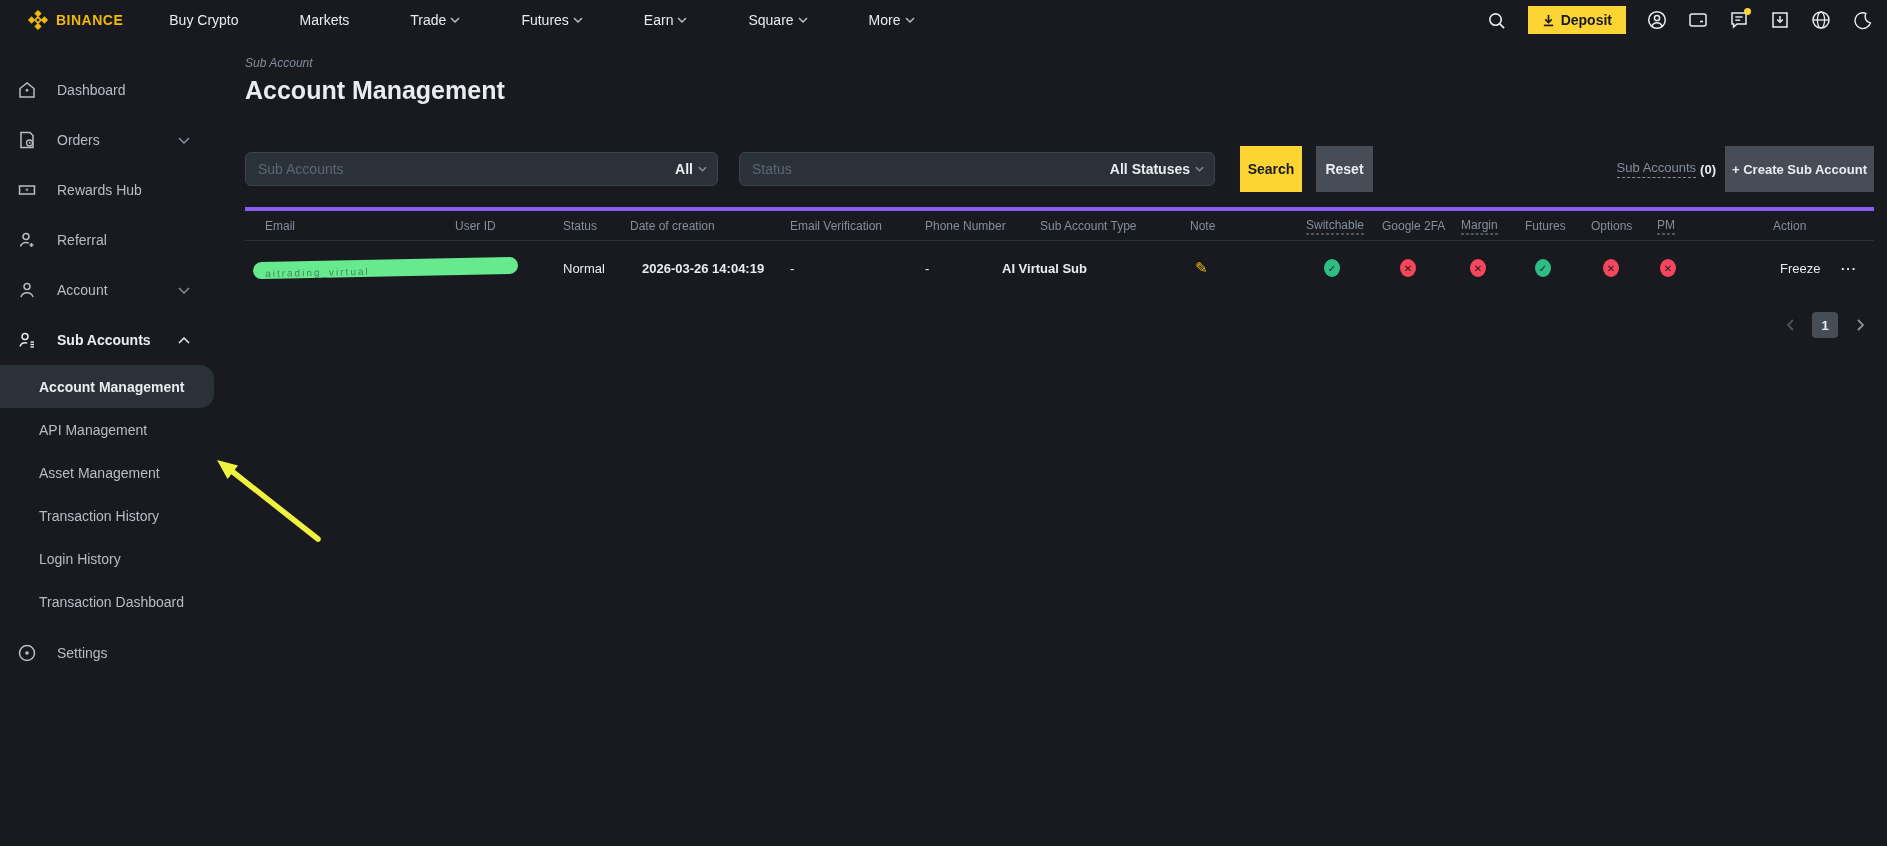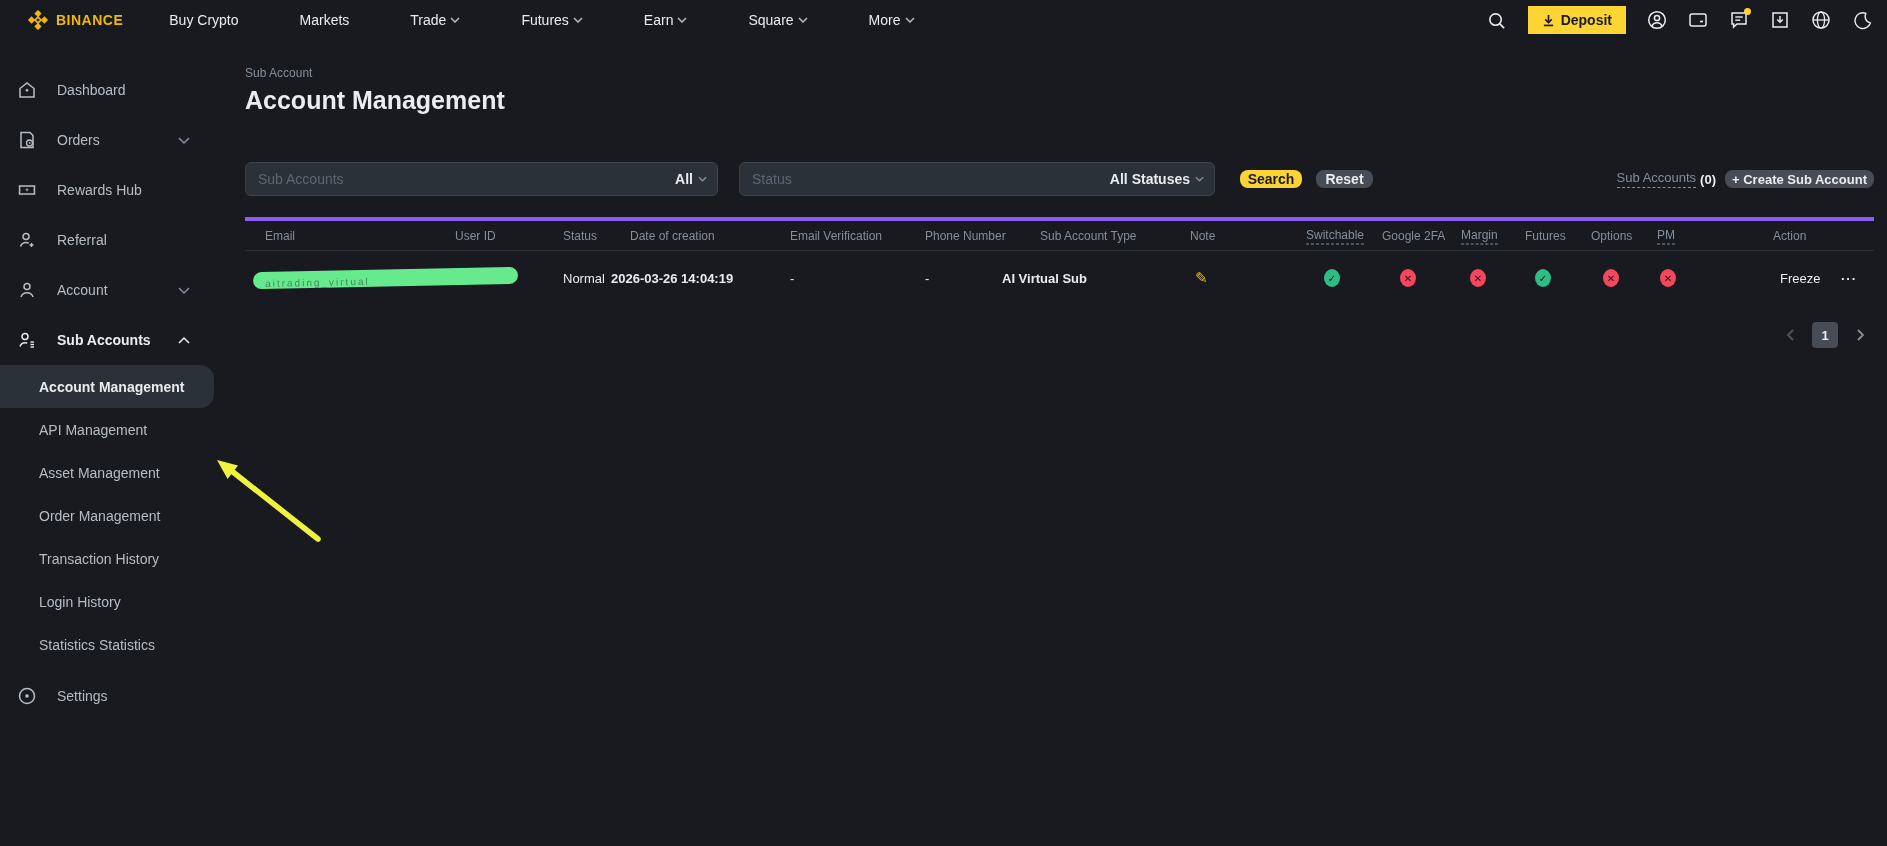--- a/index.html
+++ b/index.html
@@ -24,35 +24,35 @@
     font-size:14px; font-weight:500; color:#b7bdc6; cursor:pointer; }
   .side-item .chev { margin-left:auto; }
   .side-item.active-parent { color:#eaecef; font-weight:bold; }
   .sub-item { height:43px; display:flex; align-items:center; padding-left:39px;
     font-size:14px; font-weight:500; color:#b7bdc6; cursor:pointer; }
   .sub-item.active { background:#2b3139; color:#eaecef; font-weight:bold; border-radius:0 14px 14px 0; }
   .settings-item { margin-top:5px; }
 
   
   .main { position:absolute; top:40px; left:214px; width:1673px; height:806px; padding:0 13px 0 31px; }
-  .breadcrumb { margin-top:26px; font-size:12px; color:#848e9c; }
+  .breadcrumb { margin-top:16px; font-size:12px; color:#848e9c;font-style:italic; }
   .page-title { margin-top:6px; font-size:25px; font-weight:bold; color:#eaecef; }
 
   
   .filter-row { margin-top:47px; display:flex; align-items:center; height:34px; }
   .filter-box { position:relative; height:34px; background:#2b3139; border:1px solid #3c434d; border-radius:6px;
     display:flex; align-items:center; }
   .filter-box input { background:transparent; border:none; outline:none; color:#eaecef;
     font-size:14px; padding:0 12px; width:100%; font-family:inherit; }
   .filter-box input::placeholder { color:#5e6673; }
   .filter-select { position:absolute; right:10px; display:flex; align-items:center; gap:5px;
     font-size:14px; font-weight:600; color:#eaecef; cursor:pointer; }
   .box-sub { width:473px; margin-right:21px; }
   .box-status { width:476px; margin-right:25px; }
-  .btn { height:18px; border:none; border-radius:8px; font-size:14px; font-weight:600; cursor:pointer; font-family:inherit; }
+  .btn { height:46px; border:none; border-radius:0; font-size:14px; font-weight:600; cursor:pointer; font-family:inherit; }
   .btn-search { width:62px; background:#fcd535; color:#181a20; margin-right:14px; }
   .btn-reset { width:57px; background:#474d57; color:#eaecef; }
   .right-group { margin-left:auto; display:flex; align-items:center; }
   .count-label { font-size:13px; color:#848e9c; border-bottom:1px dashed #848e9c; padding-bottom:2px; cursor:pointer; }
   .count-num { font-size:13px; color:#eaecef; font-weight:bold; margin-left:4px; margin-right:9px; }
   .btn-create { width:149px; background:#474d57; color:#eaecef; font-size:13px; }
 
   
   .t-head { position:relative; margin-top:21px; height:34px; border-top:4px solid #8b5cf6; border-bottom:1px solid #2b3139; }
   .t-head span { position:absolute; top:50%; transform:translateY(-50%); font-size:12px; color:#848e9c; white-space:nowrap; }
@@ -255,30 +255,27 @@
   <div class="sub-item active">
       <span>Account Management</span>
     </div>
   <div class="sub-item">
       <span>API Management</span>
     </div>
   <div class="sub-item">
       <span>Asset Management</span>
     </div>
   <div class="sub-item">
-      <span>Order Management</span>
-    </div>
-  <div class="sub-item">
       <span>Transaction History</span>
     </div>
   <div class="sub-item">
       <span>Login History</span>
     </div>
   <div class="sub-item">
-      <span>Statistics Statistics</span>
+      <span>Transaction Dashboard</span>
     </div>
   <div class="side-item settings-item">
     <svg width="20" height="20" viewBox="0 0 20 20">
         <circle cx="10" cy="10" r="7.5" fill="none" stroke="#b7bdc6" stroke-width="1.5"></circle>
         <circle cx="10" cy="10" r="1.8" fill="#b7bdc6"></circle>
       </svg>
     <span>Settings</span>
   </div>
 </div>
 
@@ -330,21 +327,21 @@
     <span style="left:1346px">Options</span>
     <span style="left:1412px" class="dashed">PM</span>
     <span style="left:1528px">Action</span>
   </div>
 
   <div class="t-row">
     <div class="redact-blob">
       <span class="redact-hint">aitrading_virtual</span>
     </div>
     <span class="cell c-status" style="left:318px">Normal</span>
-    <span class="cell c-bold" style="left:366px">2026-03-26 14:04:19</span>
+    <span class="cell c-bold" style="left:397px">2026-03-26 14:04:19</span>
     <span class="cell" style="left:545px">-</span>
     <span class="cell" style="left:680px">-</span>
     <span class="cell c-bold" style="left:757px">AI Virtual Sub</span>
     <span class="pencil" style="left:950px">✎</span>
     <span class="pill pill-yes" style="left:1079px">✓</span>
     <span class="pill pill-no" style="left:1155px">✕</span>
     <span class="pill pill-no" style="left:1225px">✕</span>
     <span class="pill pill-yes" style="left:1290px">✓</span>
     <span class="pill pill-no" style="left:1358px">✕</span>
     <span class="pill pill-no" style="left:1415px">✕</span>

